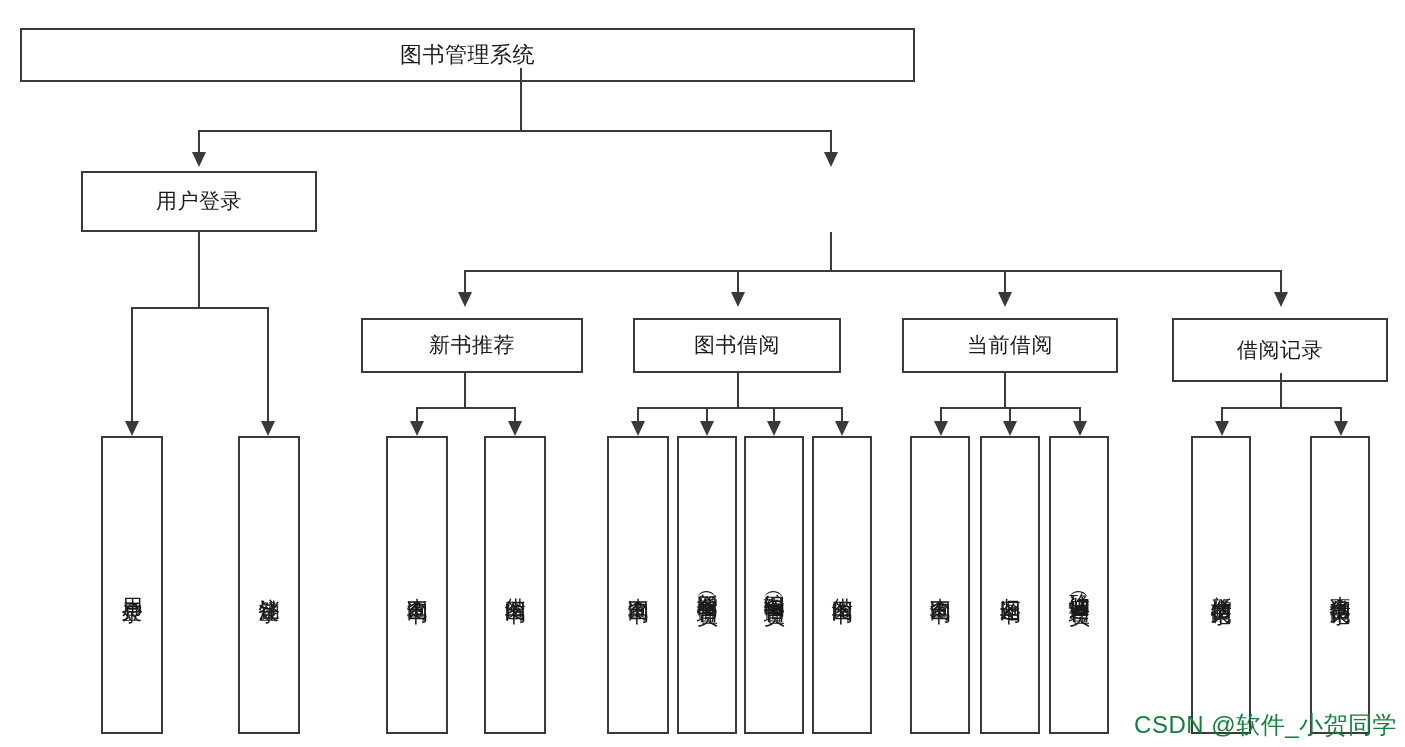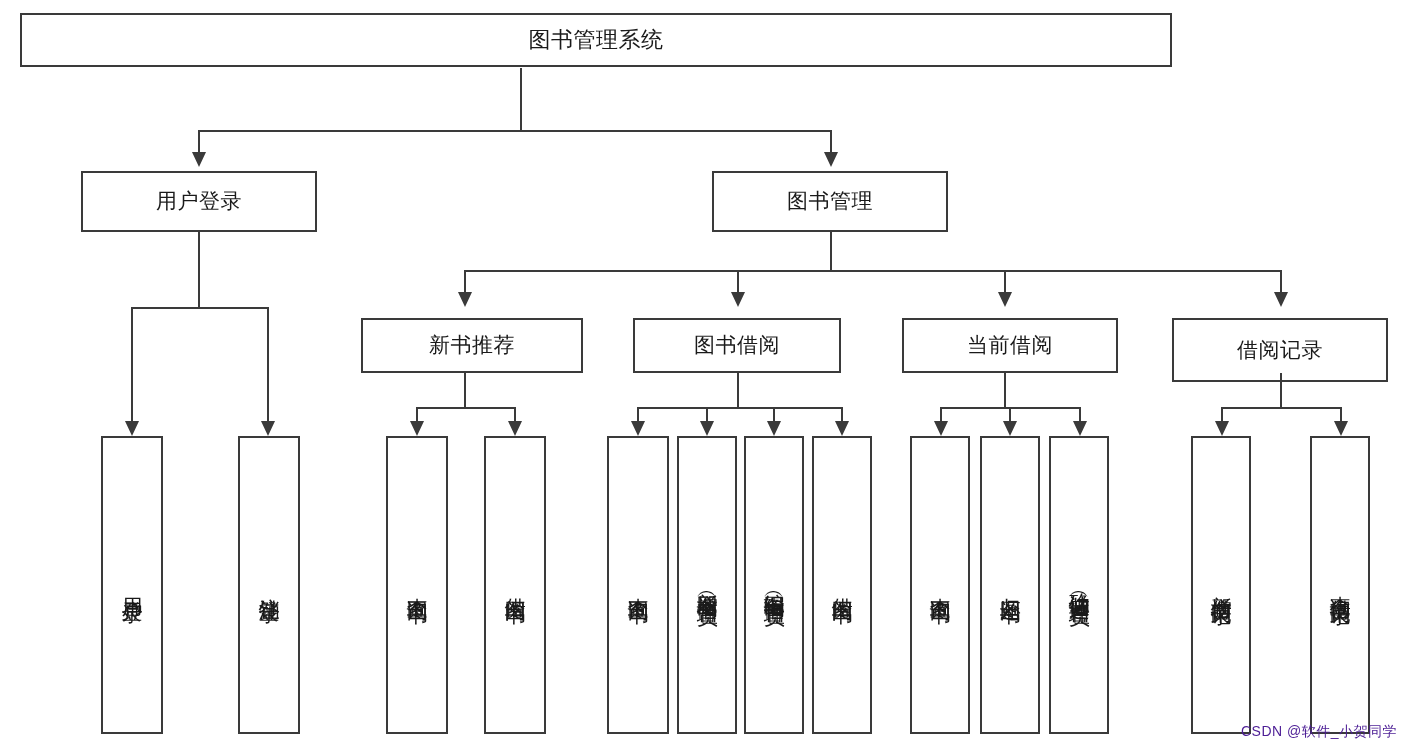--- a/index.html
+++ b/index.html
@@ -66,50 +66,47 @@
     border-left: 7px solid transparent;
     border-right: 7px solid transparent;
     border-top: 15px solid #3a3a3a;
   }
 
   
   #watermark {
     position: absolute;
     right: 8px;
     bottom: 6px;
-    font-size: 14px;
-    color: #4c1d95;
+    font-size: 24px;
+    color: #15803d;
     letter-spacing: 0.5px;
     white-space: nowrap;
     user-select: none;
   }
 </style>
 </head>
 <body>
 
 <div id="canvas">
 
-  <div class="node root" style="left:20px; top:13px; width:1152px; height:54px;">
+  <div class="node root" style="left:20px; top:28px; width:895px; height:54px;">
     <span class="label">图书管理系统</span>
   </div>
 
   <div class="vline" style="left:520px; top:68px; height:62px;"></div>
   <div class="hline" style="left:198px; top:130px; width:634px;"></div>
   <div class="vline" style="left:198px; top:130px; height:22px;"></div>
   <div class="arrow" style="left:192px; top:152px;"></div>
   <div class="vline" style="left:830px; top:130px; height:22px;"></div>
   <div class="arrow" style="left:824px; top:152px;"></div>
 
   <div class="node" style="left:81px; top:171px; width:236px; height:61px;">
     <span class="label">用户登录</span>
   </div>
 
-  <div class="node" style="left:712px; top:171px; width:236px; height:61px;">
-    <span class="label">图书管理</span>
-  </div>
 
   <div class="vline" style="left:198px; top:232px; height:75px;"></div>
   <div class="hline" style="left:131px; top:307px; width:136px;"></div>
   <div class="vline" style="left:131px; top:307px; height:114px;"></div>
   <div class="arrow" style="left:125px; top:421px;"></div>
   <div class="vline" style="left:267px; top:307px; height:114px;"></div>
   <div class="arrow" style="left:261px; top:421px;"></div>
 
   <div class="vline" style="left:830px; top:232px; height:38px;"></div>
   <div class="hline" style="left:464px; top:270px; width:816px;"></div>

